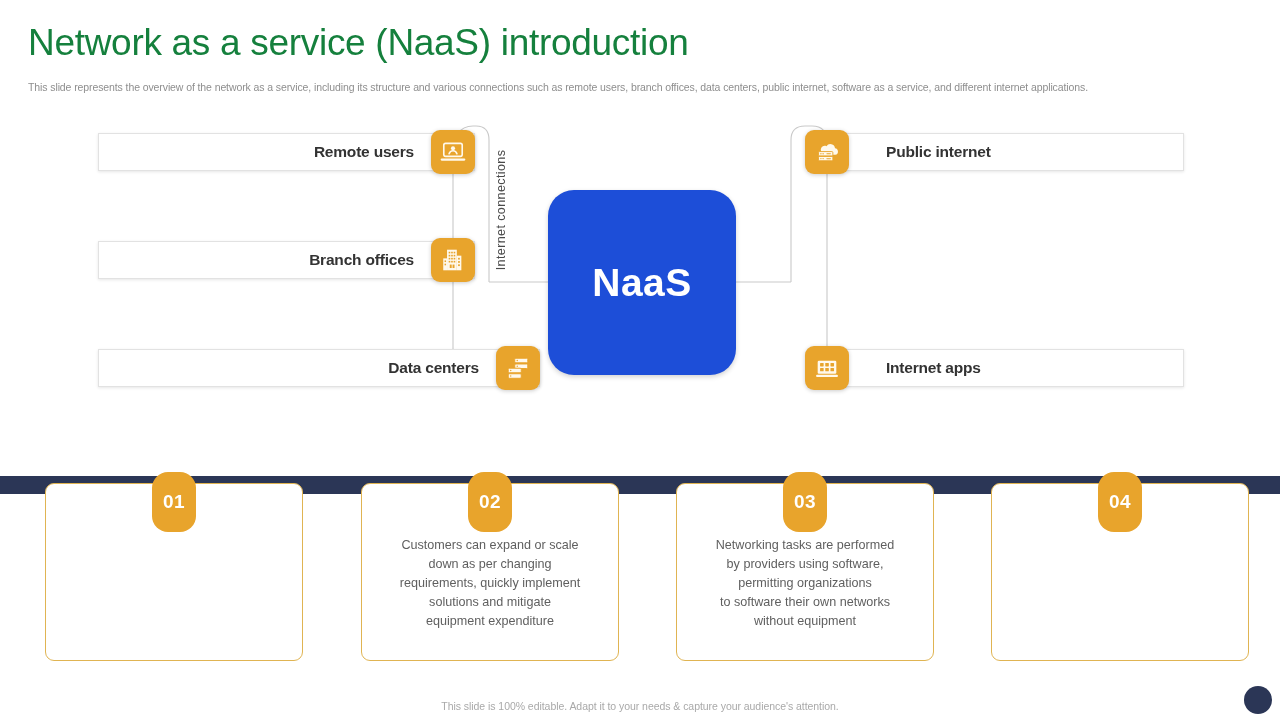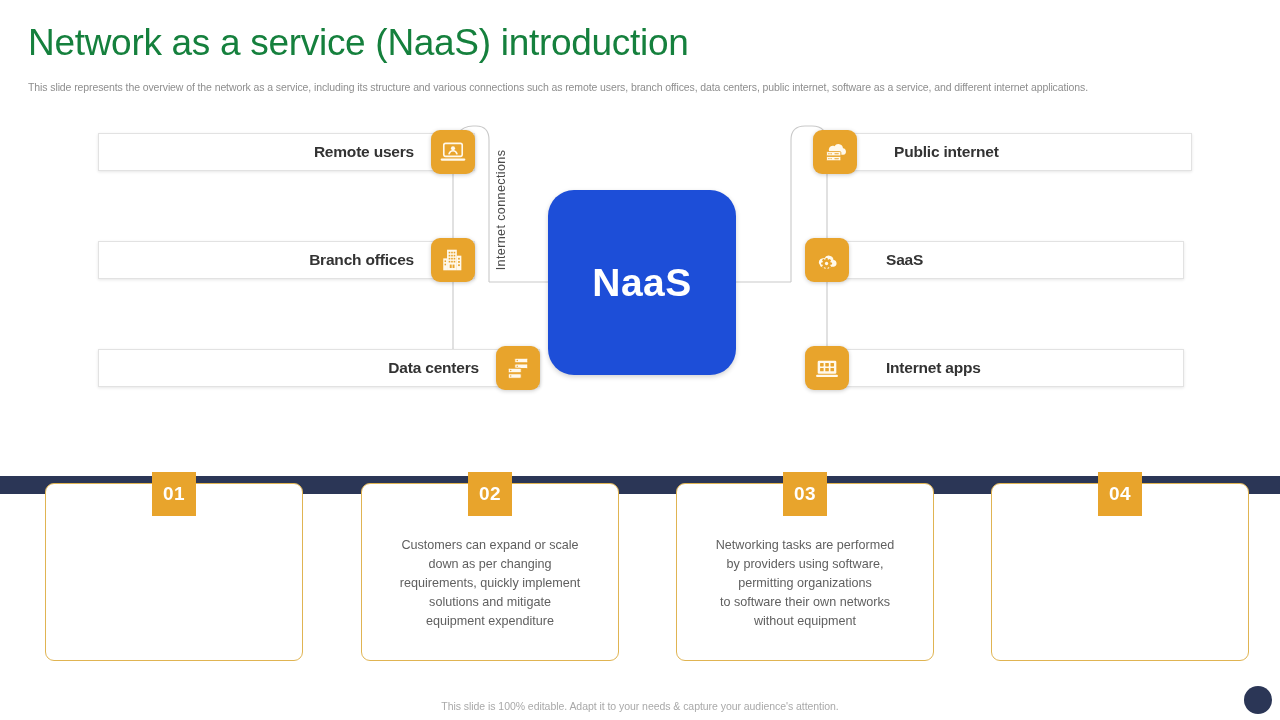--- a/index.html
+++ b/index.html
@@ -91,21 +91,21 @@
     position: absolute; top: 0; width: 258px; height: 178px;
     background: #ffffff; border: 1px solid #e0b452; border-radius: 9px;
   }
   .card .body {
     position: absolute; left: 10px; right: 10px; top: 52px;
     text-align: center; font-size: 12.6px; line-height: 19px;
     color: #5f5f5f; white-space: pre-line;
   }
   .badge {
     position: absolute; top: -12px; left: 50%; transform: translateX(-50%);
-    width: 44px; height: 44px; background: #e8a42c; border-radius: 0;
+    width: 44px; height: 60px; background: #e8a42c; border-radius: 16px;
     display: flex; align-items: center; justify-content: center;
     color: #ffffff; font-size: 19px; font-weight: 700; letter-spacing: 0.4px;
     z-index: 4;
   }
 
   
   .footer {
     position: absolute; left: 0; top: 700px; width: 1280px;
     text-align: center; font-size: 10.5px; color: #a9a9a9; letter-spacing: -0.05px;
   }
@@ -212,21 +212,21 @@
           <g fill="#e8a42c">
             <circle cx="11.3" cy="5.1" r="0.65"></circle>
               <circle cx="11.3" cy="10.4" r="0.65"></circle>
             <circle cx="5.3" cy="14.3" r="0.65"></circle>
               <circle cx="5.3" cy="19.4" r="0.65"></circle>
           </g>
         </svg>
       </div>
     </div>
 
-    <div class="node right" style="left:805px; width:379px; top:23px;margin-left:8px;">
+    <div class="node right" style="left:805px; width:379px; top:23px;">
       <div class="bar">
         <span class="txt">Public internet</span>
       </div>
       <div class="chip">
         <svg viewBox="0 0 24 24">
           <path d="M6.5 11.2a3.6 3.6 0 0 1 3.3-4.9c.6 0 1.2.15 1.7.42A4.3 4.3 0 0 1 19.4 8.5a3.1 3.1 0 0 1 .3 6.1H7.2a3.1 3.1 0 0 1-.7-3.4z" fill="#fff9ec"></path>
           <g fill="#fff9ec" stroke="#e8a42c" stroke-width="0.85">
             <rect x="4.2" y="11.6" width="13.2" height="4" rx="0.9"></rect>
             <rect x="4.2" y="16.1" width="13.2" height="4" rx="0.9"></rect>
           </g>
@@ -235,43 +235,20 @@
               <circle cx="8.4" cy="13.6" r="0.62"></circle>
             <circle cx="6.4" cy="18.1" r="0.62"></circle>
               <circle cx="8.4" cy="18.1" r="0.62"></circle>
             <rect x="11.4" y="13.2" width="4.2" height="0.9" rx="0.4"></rect>
             <rect x="11.4" y="17.7" width="4.2" height="0.9" rx="0.4"></rect>
           </g>
         </svg>
       </div>
     </div>
 
-    <div class="node right" style="left:805px; width:379px; top:131px;">
-      <div class="bar">
-        <span class="txt">SaaS</span>
-      </div>
-      <div class="chip">
-        <svg viewBox="0 0 24 24">
-          <path d="M5.5 16.6a3.7 3.7 0 0 1 2.6-6.3c.5 0 1 .1 1.5.3A4.4 4.4 0 0 1 18 11.9a3.2 3.2 0 0 1 .3 6.3H6.4a3.2 3.2 0 0 1-.9-1.6z" fill="#fff9ec"></path>
-          <circle cx="11.6" cy="15.2" r="5.1" fill="#fff9ec"></circle>
-          <g fill="#e8a42c">
-            <circle cx="11.6" cy="15.2" r="3.9"></circle>
-            <rect x="10.7" y="10.2" width="1.9" height="2.2" rx="0.5"></rect>
-            <rect x="10.7" y="18" width="1.9" height="2.2" rx="0.5"></rect>
-            <rect x="6.6" y="14.3" width="2.2" height="1.9" rx="0.5"></rect>
-            <rect x="14.5" y="14.3" width="2.2" height="1.9" rx="0.5"></rect>
-            <rect x="7.6" y="11.3" width="2.1" height="1.9" rx="0.5" transform="rotate(-45 8.6 12.2)"></rect>
-            <rect x="13.5" y="17.2" width="2.1" height="1.9" rx="0.5" transform="rotate(-45 14.5 18.1)"></rect>
-            <rect x="13.5" y="11.3" width="2.1" height="1.9" rx="0.5" transform="rotate(45 14.5 12.2)"></rect>
-            <rect x="7.6" y="17.2" width="2.1" height="1.9" rx="0.5" transform="rotate(45 8.6 18.1)"></rect>
-          </g>
-          <circle cx="11.6" cy="15.2" r="1.55" fill="#fff9ec"></circle>
-        </svg>
-      </div>
-    </div>
 
     <div class="node right" style="left:805px; width:379px; top:239px;padding-left:44px;">
       <div class="bar">
         <span class="txt">Internet apps</span>
       </div>
       <div class="chip">
         <svg viewBox="0 0 24 24">
           <rect x="3.4" y="5.2" width="17.2" height="12.2" rx="1.2" fill="#fff9ec"></rect>
           <g fill="#e8a42c">
             <rect x="5.6" y="7.4" width="3.3" height="3.1" rx="0.5"></rect>

